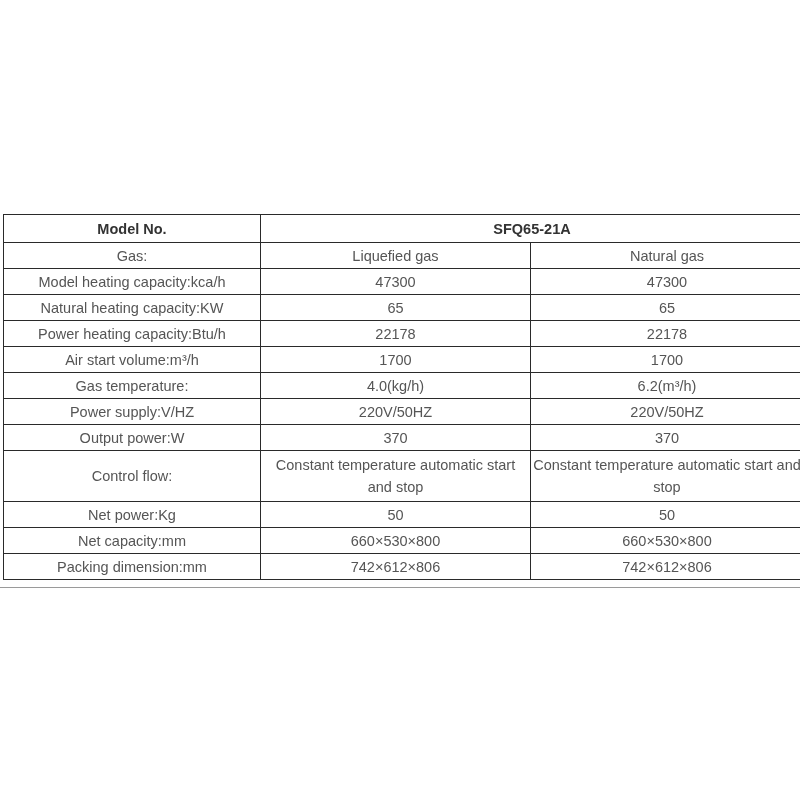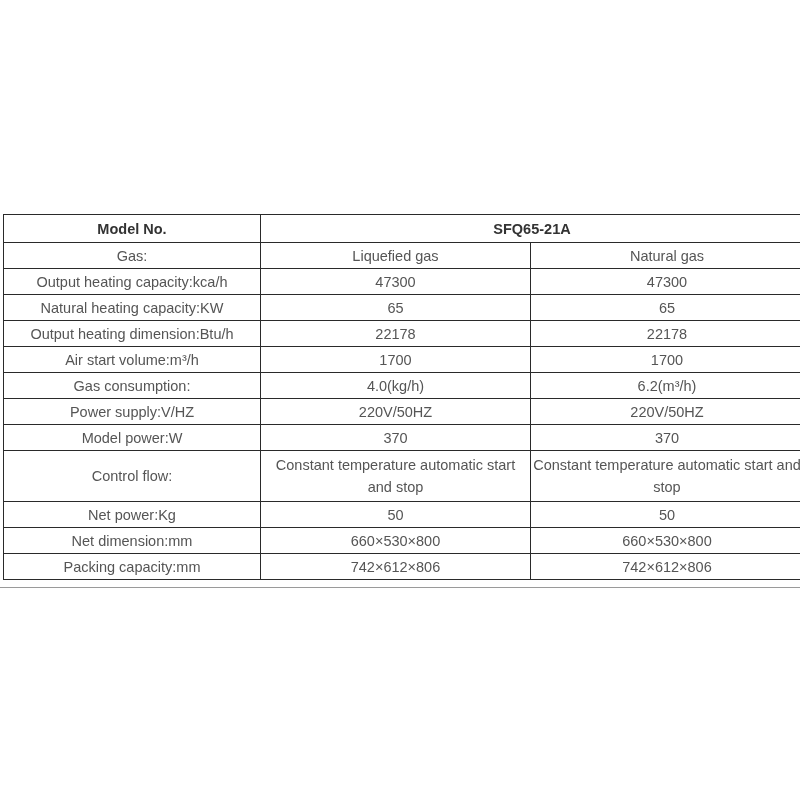--- a/index.html
+++ b/index.html
@@ -43,70 +43,70 @@
     <tr class="head">
       <td class="bold">Model No.</td>
       <td class="bold" colspan="2">SFQ65-21A</td>
     </tr>
     <tr>
       <td>Gas:</td>
       <td>Liquefied gas</td>
       <td>Natural gas</td>
     </tr>
     <tr>
-      <td>Output heating capacity:kca/h</td>
+      <td>Model heating capacity:kca/h</td>
       <td>47300</td>
       <td>47300</td>
     </tr>
     <tr>
       <td>Natural heating capacity:KW</td>
       <td>65</td>
       <td>65</td>
     </tr>
     <tr>
-      <td>Output heating dimension:Btu/h</td>
+      <td>Power heating capacity:Btu/h</td>
       <td>22178</td>
       <td>22178</td>
     </tr>
     <tr>
       <td>Air start volume:m³/h</td>
       <td>1700</td>
       <td>1700</td>
     </tr>
     <tr>
-      <td>Gas consumption:</td>
+      <td>Gas temperature:</td>
       <td>4.0(kg/h)</td>
       <td>6.2(m³/h)</td>
     </tr>
     <tr>
       <td>Power supply:V/HZ</td>
       <td>220V/50HZ</td>
       <td>220V/50HZ</td>
     </tr>
     <tr>
-      <td>Model power:W</td>
+      <td>Output power:W</td>
       <td>370</td>
       <td>370</td>
     </tr>
     <tr class="tall">
       <td>Control flow:</td>
       <td class="wrap">Constant temperature automatic start and stop</td>
       <td class="wrap">Constant temperature automatic start and stop</td>
     </tr>
     <tr>
       <td>Net power:Kg</td>
       <td>50</td>
       <td>50</td>
     </tr>
     <tr>
-      <td>Net dimension:mm</td>
+      <td>Net capacity:mm</td>
       <td>660×530×800</td>
       <td>660×530×800</td>
     </tr>
     <tr>
-      <td>Packing capacity:mm</td>
+      <td>Packing dimension:mm</td>
       <td>742×612×806</td>
       <td>742×612×806</td>
     </tr>
   </tbody>
 </table>
 
 <div class="bottom-line"></div>
 
 </body></html>

